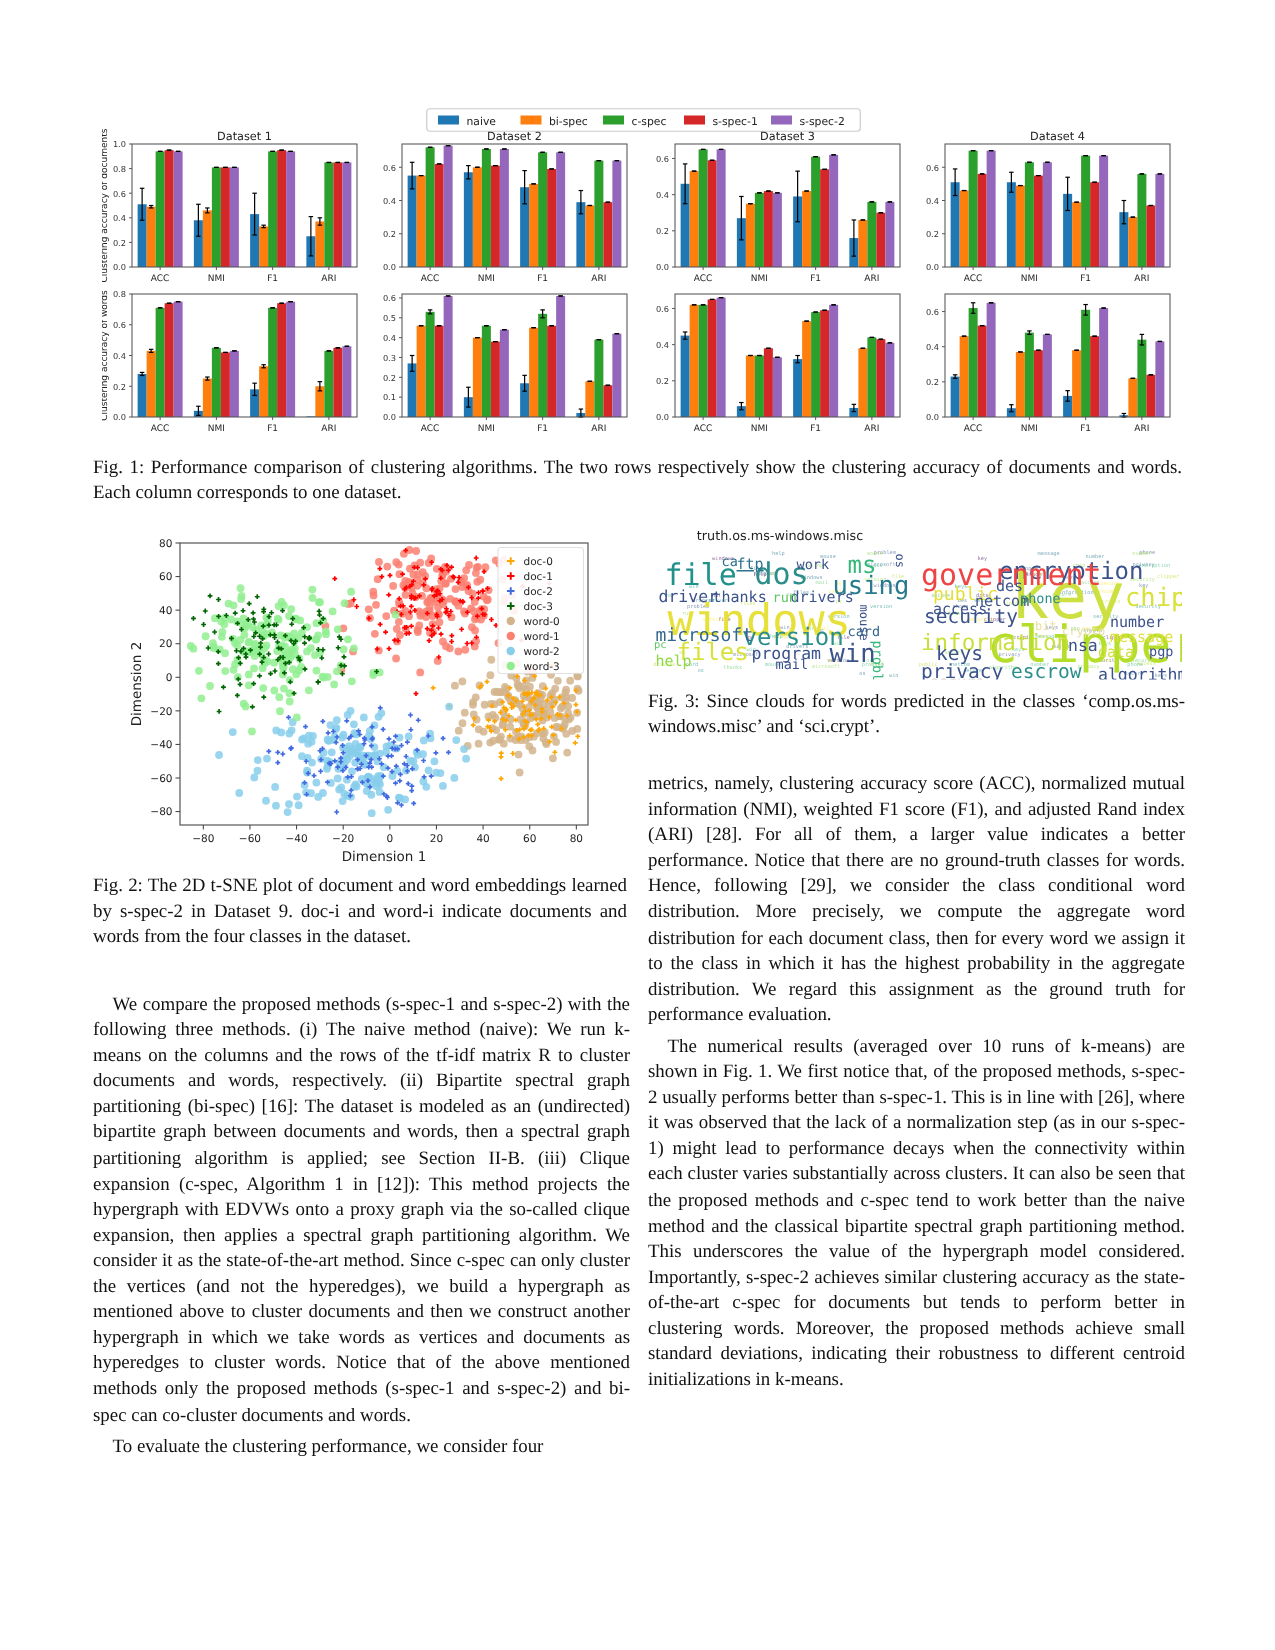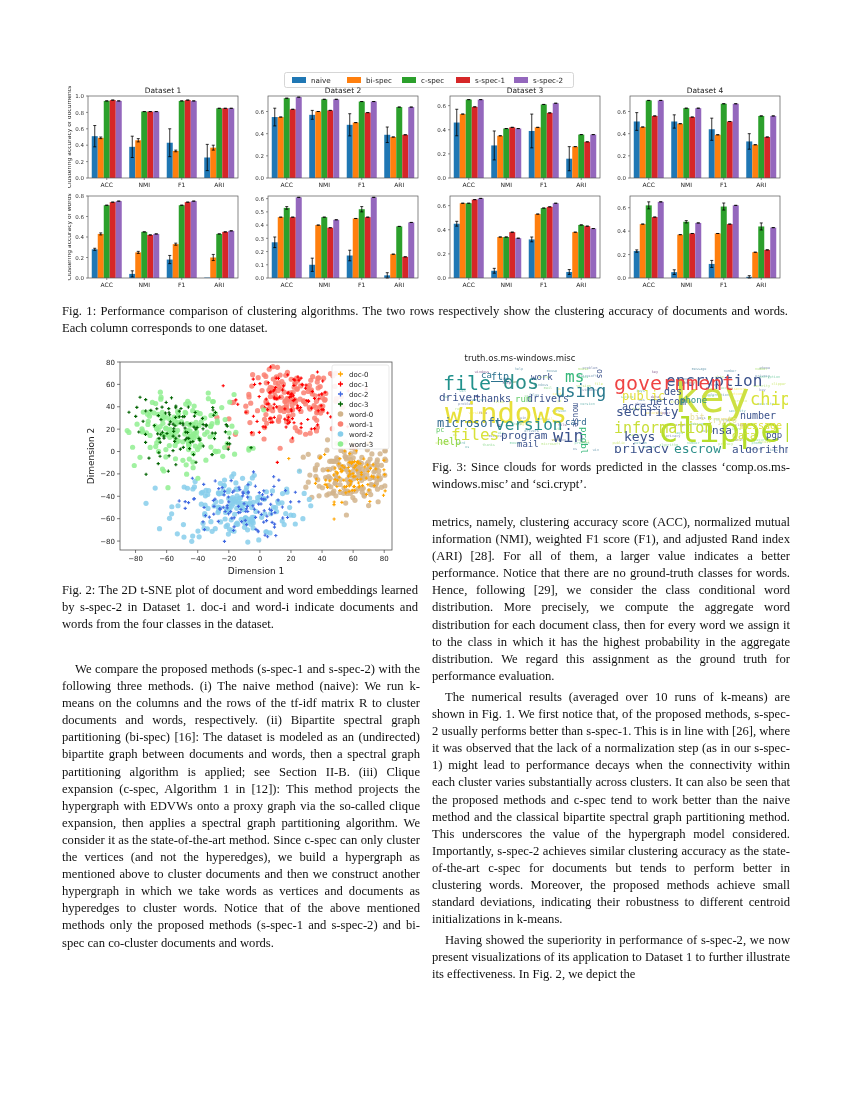--- a/index.html
+++ b/index.html
@@ -1986,21 +1986,21 @@
         <circle cx="8.5" cy="59" r="2.8" fill="#fa8072"></circle>
         <text x="17" y="61.5" font-size="7" fill="#222">word-1</text>
         <circle cx="8.5" cy="69" r="2.8" fill="#87ceeb"></circle>
         <text x="17" y="71.5" font-size="7" fill="#222">word-2</text>
         <circle cx="8.5" cy="79" r="2.8" fill="#90ee90"></circle>
         <text x="17" y="81.5" font-size="7" fill="#222">word-3</text>
       </g>
     </g>
   </svg>
 
-<div class="abs caption" style="left:62px;top:582px;width:356px;">Fig. 2: The 2D t-SNE plot of document and word embeddings learned by s-spec-2 in Dataset 1. doc-i and word-i indicate documents and words from the four classes in the dataset.</div>
+<div class="abs caption" style="left:62px;top:582px;width:356px;">Fig. 2: The 2D t-SNE plot of document and word embeddings learned by s-spec-2 in Dataset 9. doc-i and word-i indicate documents and words from the four classes in the dataset.</div>
 
 <div class="wc-title" style="left:432px;top:353px;width:176px;">truth.os.ms-windows.misc</div>
 <div class="wc" style="left:435px;top:365px;width:174px;height:88px;" id="wc-left">
     <span style="left: 147.322px; top: 24.2959px; font-size: 3.5px; color: rgb(59, 82, 139); opacity: 0.6;">windows</span>
     <span style="left: 116.699px; top: 44.748px; font-size: 3.5px; color: rgb(33, 145, 140); opacity: 0.6;">version</span>
     <span style="left: 120.328px; top: 63.4263px; font-size: 3.5px; color: rgb(94, 201, 98); opacity: 0.6;">win</span>
     <span style="left: 109.522px; top: 53.4168px; font-size: 3.5px; color: rgb(253, 231, 37); opacity: 0.6;">mail</span>
     <span style="left: 38.7208px; top: 31.4354px; font-size: 3.5px; color: rgb(68, 1, 84); opacity: 0.6;">run</span>
     <span style="left: 111.687px; top: 4.52653px; font-size: 3.5px; color: rgb(44, 114, 142); opacity: 0.6;">mouse</span>
     <span style="left: 74.8633px; top: 77.4818px; font-size: 3.5px; color: rgb(53, 183, 121); opacity: 0.6;">mouse</span>
@@ -2167,19 +2167,19 @@
     <span style="left: 154px; top: 66px; font-size: 9px; color: rgb(59, 82, 139);">pgp</span>
     <span style="left: 8px; top: 86px; font-size: 10px; color: rgb(200, 200, 200);">secure</span>
     <span style="left: 96px; top: 52px; font-size: 8px; color: rgb(232, 224, 160);">crypto</span>
     <span style="left: 78px; top: 49px; font-size: 8px; color: rgb(232, 224, 160);">bit</span>
   </div>
 
 <div class="abs caption" style="left:432px;top:459px;width:358px;">Fig. 3: Since clouds for words predicted in the classes ‘comp.os.ms-windows.misc’ and ‘sci.crypt’.</div>
 
 <div class="col" style="left:62px;top:661px;">
   <p class="para">We compare the proposed methods (s-spec-1 and s-spec-2) with the following three methods. (i) The naive method (naive): We run k-means on the columns and the rows of the tf-idf matrix R to cluster documents and words, respectively. (ii) Bipartite spectral graph partitioning (bi-spec) [16]: The dataset is modeled as an (undirected) bipartite graph between documents and words, then a spectral graph partitioning algorithm is applied; see Section II-B.  (iii) Clique expansion (c-spec, Algorithm 1 in [12]): This method projects the hypergraph with EDVWs onto a proxy graph via the so-called clique expansion, then applies a spectral graph partitioning algorithm. We consider it as the state-of-the-art method. Since c-spec can only cluster the vertices (and not the hyperedges), we build a hypergraph as mentioned above to cluster documents and then we construct another hypergraph in which we take words as vertices and documents as hyperedges to cluster words. Notice that of the above mentioned methods only the proposed methods (s-spec-1 and s-spec-2) and bi-spec can co-cluster documents and words.</p>
+  <p class="para" style="margin-top:4px;">To evaluate the clustering performance, we consider four</p>
 </div>
 
 <div class="col" style="left:432px;top:514px;">
   <p class="para noindent">metrics, namely, clustering accuracy score (ACC), normalized mutual information (NMI), weighted F1 score (F1), and adjusted Rand index (ARI) [28]. For all of them, a larger value indicates a better performance. Notice that there are no ground-truth classes for words. Hence, following [29], we consider the class conditional word distribution. More precisely, we compute the aggregate word distribution for each document class, then for every word we assign it to the class in which it has the highest probability in the aggregate distribution. We regard this assignment as the ground truth for performance evaluation.</p>
   <p class="para" style="margin-top:4px;">The numerical results (averaged over 10 runs of k-means) are shown in Fig. 1. We first notice that, of the proposed methods, s-spec-2 usually performs better than s-spec-1. This is in line with [26], where it was observed that the lack of a normalization step (as in our s-spec-1) might lead to performance decays when the connectivity within each cluster varies substantially across clusters. It can also be seen that the proposed methods and c-spec tend to work better than the naive method and the classical bipartite spectral graph partitioning method. This underscores the value of the hypergraph model considered. Importantly, s-spec-2 achieves similar clustering accuracy as the state-of-the-art c-spec for documents but tends to perform better in clustering words. Moreover, the proposed methods achieve small standard deviations, indicating their robustness to different centroid initializations in k-means.</p>
-  <p class="para" style="margin-top:4px;">Having showed the superiority in performance of s-spec-2, we now present visualizations of its application to Dataset 1 to further illustrate its effectiveness. In Fig. 2, we depict the</p>
 </div>
 
 </body></html>

